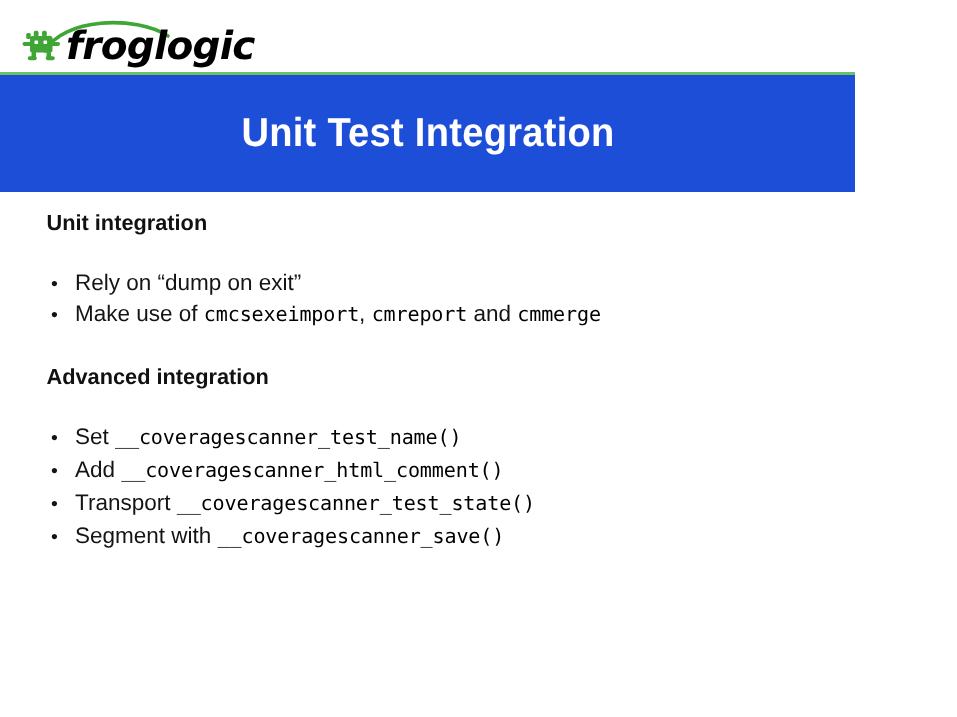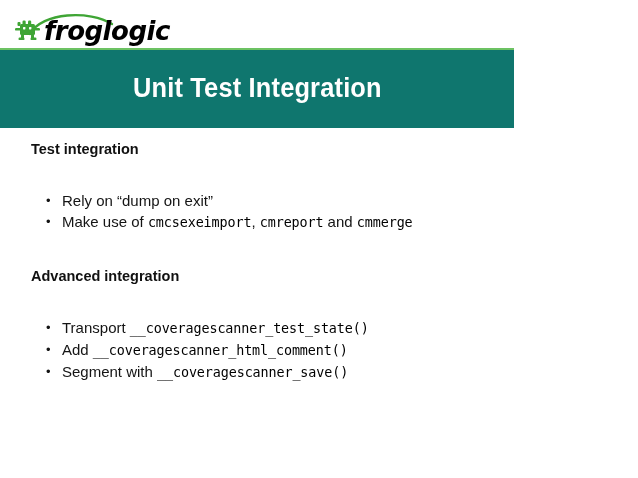--- a/index.html
+++ b/index.html
@@ -58,23 +58,23 @@
     color: #000000;
     line-height: 30px;
     white-space: nowrap;
   }
 
   
   .title-band {
     position: absolute;
     left: 0;
     top: 48px;
-    width: 514px;
+    width: 570px;
     height: 80px;
-    background: #0f766e;
+    background: #1d4ed8;
     display: flex;
     align-items: center;
     justify-content: center;
   }
   .title-band .band-top-line {
     position: absolute;
     left: 0;
     top: 0;
     right: 0;
     height: 2px;
@@ -101,21 +101,21 @@
   .section-heading {
     font-size: 14.5px;
     font-weight: bold;
     color: #111111;
     line-height: 18px;
     margin: 0;
     white-space: nowrap;
   }
   .bullet-list {
     list-style: none;
-    margin: 12px;
+    margin: 0;
     padding: 0;
   }
   .bullet-item {
     position: relative;
     padding-left: 19px;
     font-size: 15px;
     line-height: 21px;
     color: #141414;
     white-space: nowrap;
   }
@@ -171,41 +171,44 @@
     <span class="logo-word">froglogic</span>
   </div>
 
   <div class="title-band">
     <span class="band-top-line"></span>
     <h1 class="slide-title">Unit Test Integration</h1>
   </div>
 
   <div class="content">
 
-    <h2 class="section-heading">Test integration</h2>
+    <h2 class="section-heading">Unit integration</h2>
     <div class="gap-md"></div>
     <ul class="bullet-list">
       <li class="bullet-item">
         <span>Rely on “dump on exit”</span>
       </li>
       <li class="bullet-item">
         <span>Make use of <code class="mono">cmcsexeimport</code>, <code class="mono">cmreport</code> and <code class="mono">cmmerge</code></span>
       </li>
     </ul>
 
     <div class="gap-lg"></div>
 
     <h2 class="section-heading">Advanced integration</h2>
     <div class="gap-md"></div>
     <ul class="bullet-list">
       <li class="bullet-item">
+        <span>Set <code class="mono">__coveragescanner_test_name()</code></span>
+      </li>
+      <li class="bullet-item">
+        <span>Add <code class="mono">__coveragescanner_html_comment()</code></span>
+      </li>
+      <li class="bullet-item">
         <span>Transport <code class="mono">__coveragescanner_test_state()</code></span>
-      </li>
-      <li class="bullet-item">
-        <span>Add <code class="mono">__coveragescanner_html_comment()</code></span>
       </li>
       <li class="bullet-item">
         <span>Segment with <code class="mono">__coveragescanner_save()</code></span>
       </li>
     </ul>
 
   </div>
 </div>
 
 </body></html>

